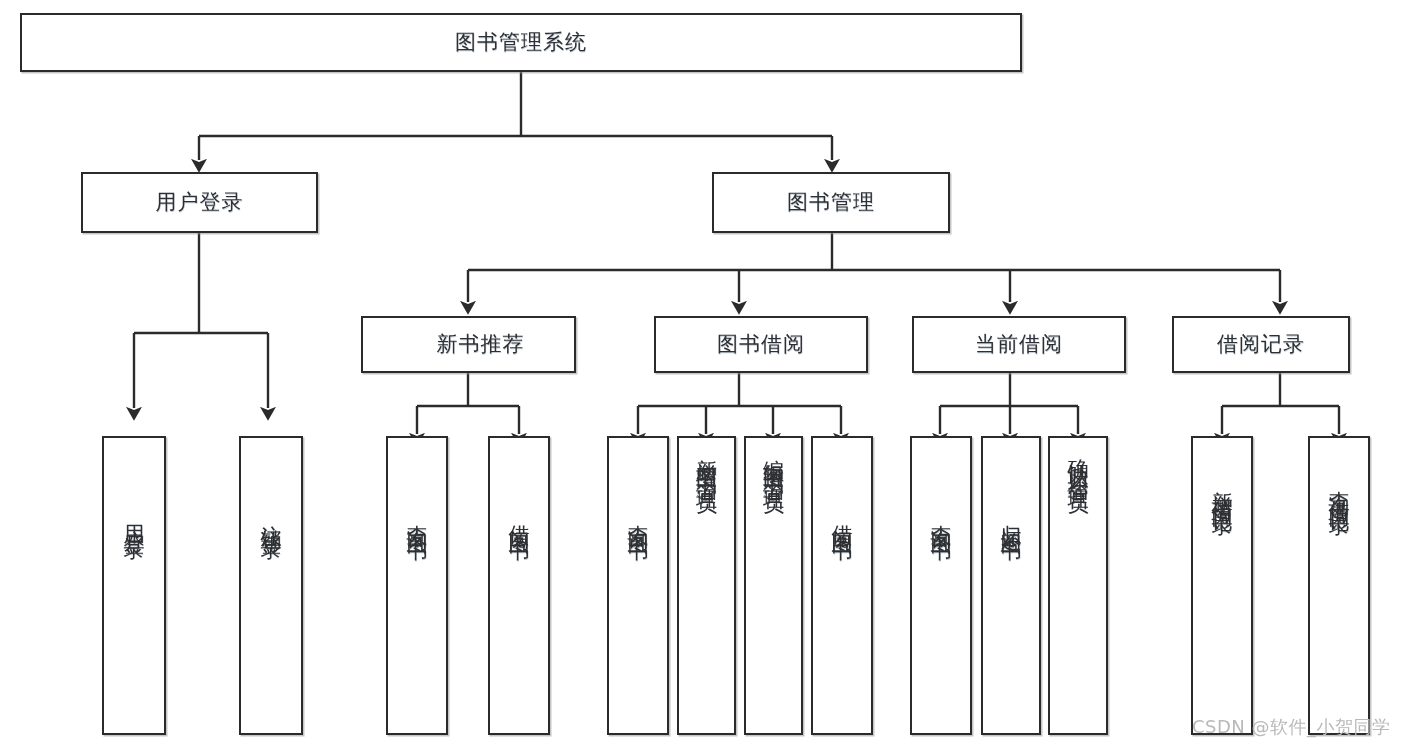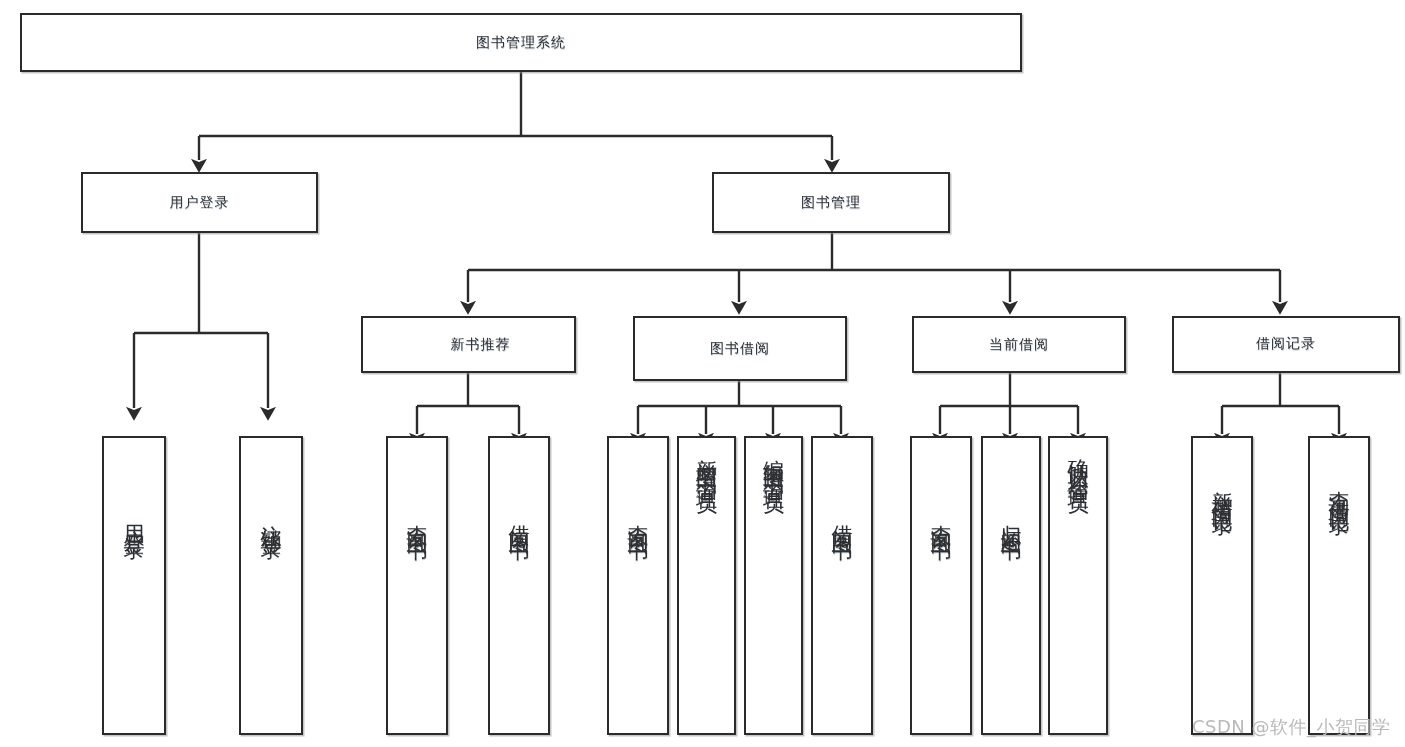--- a/index.html
+++ b/index.html
@@ -12,21 +12,21 @@
     box-sizing:border-box;
     background:#ffffff;
     border:2px solid #2b2b2b;
     box-shadow:1.5px 1.5px 0 0 rgba(150,150,150,.55);
     display:flex;
     align-items:center;
     justify-content:center;
   }
   .node .lbl{
     color:#2f2f2f;
-    font-size:14px;
+    font-size:21px;
     letter-spacing:1px;
     line-height:1.25;
     white-space:nowrap;
     text-shadow:0.6px 0.6px 0 rgba(120,150,190,.45);
   }
   .leaf{
     align-items:flex-start;
     justify-content:center;
     padding-top:0;
   }
@@ -110,27 +110,27 @@
   <div class="node" style="left:81px;top:172px;width:237px;height:61px;">
     <span class="lbl">用户登录</span>
   </div>
   <div class="node" style="left:712px;top:172px;width:238px;height:61px;text-align:center;">
     <span class="lbl">图书管理</span>
   </div>
 
   <div class="node" style="left:361px;top:316px;width:215px;height:57px;padding-left:24px;">
     <span class="lbl">新书推荐</span>
   </div>
-  <div class="node" style="left:633px;top:316px;width:214px;height:65px;">
+  <div class="node" style="left:654px;top:316px;width:214px;height:57px;">
     <span class="lbl">图书借阅</span>
   </div>
   <div class="node" style="left:912px;top:316px;width:214px;height:57px;">
     <span class="lbl">当前借阅</span>
   </div>
-  <div class="node" style="left:1172px;top:316px;width:228px;height:57px;font-family:Liberation Mono, monospace;">
+  <div class="node" style="left:1172px;top:316px;width:178px;height:57px;">
     <span class="lbl">借阅记录</span>
   </div>
 
   <div class="node leaf" style="left:102px;top:436px;width:64px;height:299px;">
     <span class="lbl" style="margin-top:70px;">用户登录</span>
   </div>
   <div class="node leaf" style="left:239px;top:436px;width:64px;height:299px;">
     <span class="lbl" style="margin-top:70px;">注销登录</span>
   </div>
 

